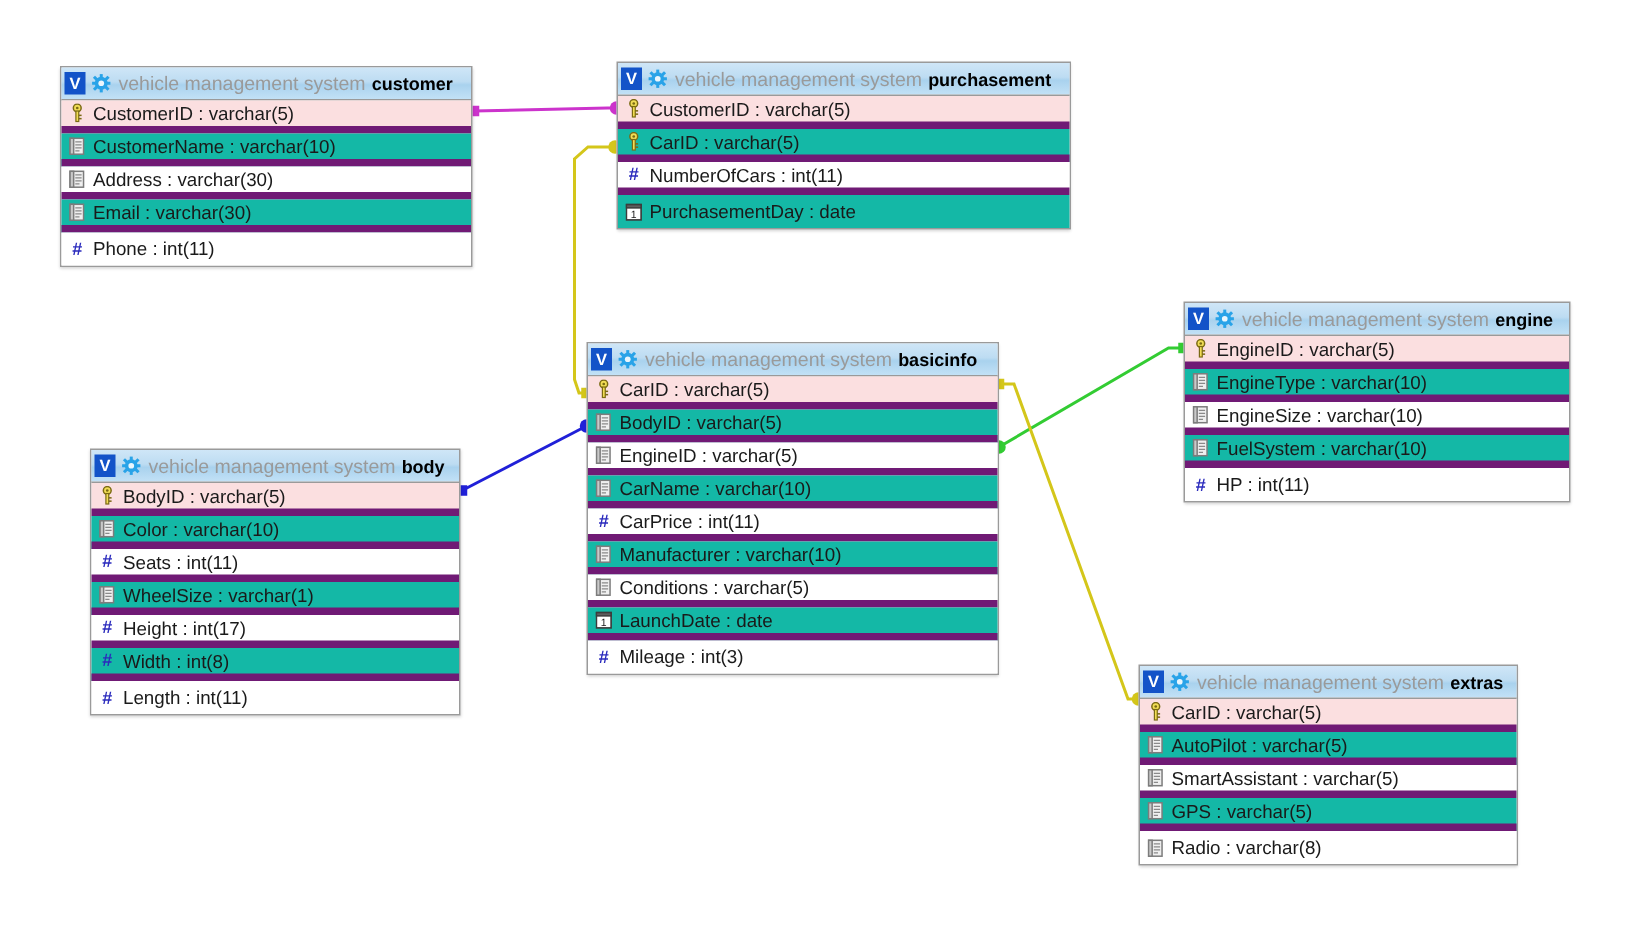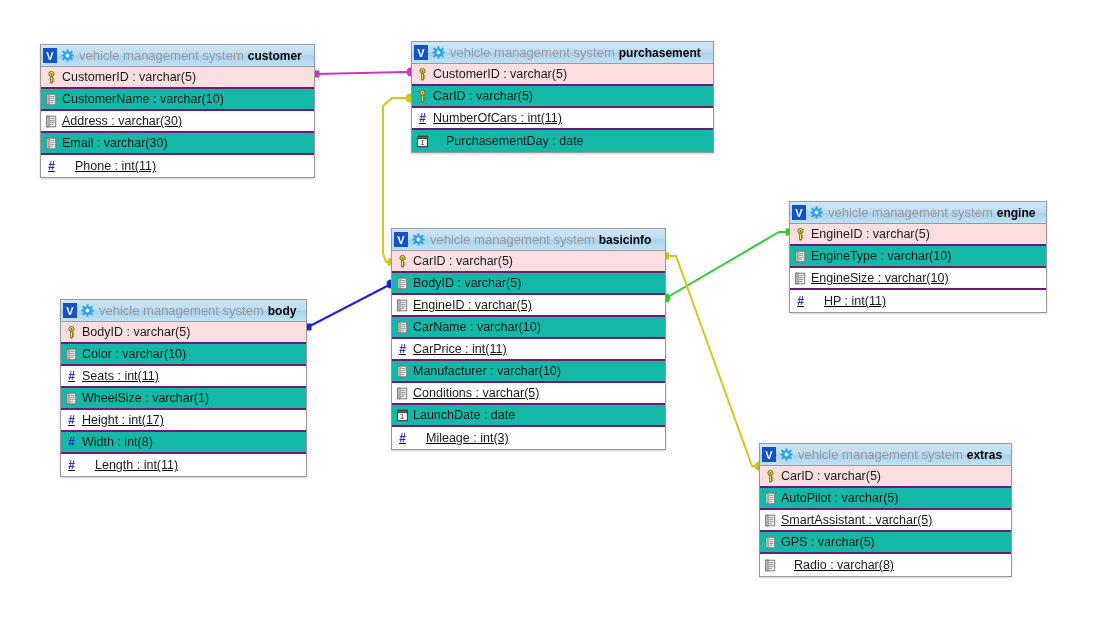--- a/index.html
+++ b/index.html
@@ -42,29 +42,29 @@
   .schema-name{
     color:#9a9a9a;font-size:13px;margin-right:4px;
   }
   .table-name{
     color:#000000;font-size:12px;font-weight:bold;text-align:center;
   }
 
   .row{
     height:22px;
     display:flex;align-items:center;
-    border-bottom:2px solid #701a75;
+    border-bottom:5px solid #701a75;
     padding-left:5px;
     box-sizing:border-box;
     white-space:nowrap;
     overflow:hidden;
   }
-  .row:last-child{border-bottom:none;gap:13px;}
+  .row:last-child{border-bottom:none;}
   .row.pk{background:#fbdfe0;}
-  .row.odd{background:#ffffff;text-decoration:underline;}
+  .row.odd{background:#ffffff;}
   .row.even{background:#14b8a6;}
 
   .col-icon{width:11px;height:13px;margin-right:5px;flex:0 0 auto;display:block;}
   .hashmark{
     width:11px;margin-right:5px;flex:0 0 auto;
     color:#2b2bbd;font-size:12px;font-weight:bold;text-align:center;
     font-family:"Liberation Sans", sans-serif;line-height:13px;
   }
   .col-text{font-size:12.5px;color:#1a1a1a;}
 
@@ -446,20 +446,31 @@
         <svg class="col-icon" viewBox="0 0 11 13">
           <rect x="0.7" y="1.2" width="9" height="10.6" fill="#efefef" stroke="#7c7c7c" stroke-width="1"></rect>
           <rect x="0.7" y="1.2" width="2.4" height="10.6" fill="#c9c9c9" stroke="#7c7c7c" stroke-width="1"></rect>
           <line x1="4.2" y1="3.6" x2="8.4" y2="3.6" stroke="#8a8a8a" stroke-width="0.9"></line>
           <line x1="4.2" y1="5.6" x2="8.4" y2="5.6" stroke="#8a8a8a" stroke-width="0.9"></line>
           <line x1="4.2" y1="7.6" x2="8.4" y2="7.6" stroke="#8a8a8a" stroke-width="0.9"></line>
           <line x1="4.2" y1="9.6" x2="7.0" y2="9.6" stroke="#8a8a8a" stroke-width="0.9"></line>
         </svg>
         <span class="col-text">EngineSize : varchar(10)</span>
       </div>
+      <div class="row even">
+        <svg class="col-icon" viewBox="0 0 11 13">
+          <rect x="0.7" y="1.2" width="9" height="10.6" fill="#efefef" stroke="#7c7c7c" stroke-width="1"></rect>
+          <rect x="0.7" y="1.2" width="2.4" height="10.6" fill="#c9c9c9" stroke="#7c7c7c" stroke-width="1"></rect>
+          <line x1="4.2" y1="3.6" x2="8.4" y2="3.6" stroke="#8a8a8a" stroke-width="0.9"></line>
+          <line x1="4.2" y1="5.6" x2="8.4" y2="5.6" stroke="#8a8a8a" stroke-width="0.9"></line>
+          <line x1="4.2" y1="7.6" x2="8.4" y2="7.6" stroke="#8a8a8a" stroke-width="0.9"></line>
+          <line x1="4.2" y1="9.6" x2="7.0" y2="9.6" stroke="#8a8a8a" stroke-width="0.9"></line>
+        </svg>
+        <span class="col-text">FuelSystem : varchar(10)</span>
+      </div>
       <div class="row odd">
         <span class="hashmark">#</span>
         <span class="col-text">HP : int(11)</span>
       </div>
     </div>
     <div class="entity" id="ent-extras" style="left: 759px; top: 443px; width: 253px;">
       <div class="ent-header">
         <span class="v-badge">V</span>
         <span style="display: flex;">
           <svg class="gear-icon" viewBox="0 0 13 13">

